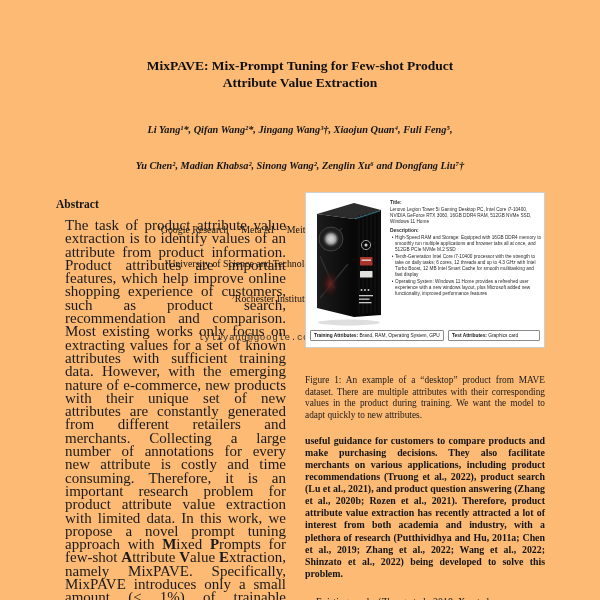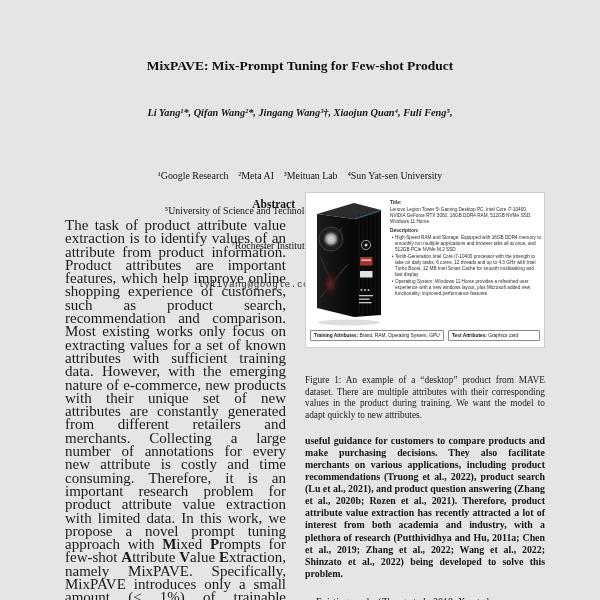--- a/index.html
+++ b/index.html
@@ -1,38 +1,38 @@
 <!DOCTYPE html>
 <html><head>
 <meta charset="utf-8">
 <style>
   html, body { margin: 0; padding: 0; background: #ffffff; }
   .page {
     position: relative;
     width: 600px;
     height: 600px;
-    background: #e5e5e5;
+    background: #fdba74;
     overflow: hidden;
     font-family: "Liberation Serif", "DejaVu Serif", serif;
     color: #141414;
   }
 
   
   .head { position: absolute; left: 0; top: 58px; width: 600px; text-align: center; }
   .title { margin: 0; font-size: 13.5px; font-weight: bold; line-height: 16.5px; color: #101010; }
   .authors { margin: 8px 0 0 0; font-size: 10.3px; font-weight: bold; line-height: 12.3px; white-space: pre; font-style: italic; }
   .affils  { margin: 3px 0 0 0; font-size: 9.9px; line-height: 11.6px; white-space: pre; }
   .emails  { margin: 4px 0 0 0; font-size: 9.3px; letter-spacing: 0.6px;
              font-family: "Liberation Mono", "DejaVu Sans Mono", monospace; white-space: pre; color:#333; }
 
   
   .col-left  { position: absolute; left: 56px;  top: 198px; width: 239px; }
   .col-right { position: absolute; left: 305px; top: 192px; width: 240px; }
 
-  .abs-head { margin: 0 0 9px 0; text-align: right; font-size: 11.5px; font-weight: bold; }
+  .abs-head { margin: 0 0 9px 0; text-align: left; font-size: 11.5px; font-weight: bold; }
   .abs-body { margin: 0 9px; font-size: 15px; line-height: 13.3px; text-align: justify; color: #1a1a1a; }
 
   
   .fig { margin: 0; }
   .fig-content { position: relative; height: 156px; border: 1px solid #cfcfcf; box-sizing: border-box; background: #fff; }
   .pc-photo { position: absolute; left: 8px; top: 5px; width: 70px; height: 128px; }
   .fig-text { position: absolute; left: 84px; top: 7px; width: 152px; height: 126px; overflow: hidden;
               font-family: "Liberation Sans", "DejaVu Sans", sans-serif;
               font-size: 4.7px; line-height: 5.9px; color: #2a2a2a; }
   .fig-label { font-weight: bold; font-size: 4.9px; margin: 0 0 1px 0; }
@@ -57,23 +57,25 @@
   .body-p.new-para { margin-top: 16px; text-indent: 11px; }
 </style>
 </head>
 <body>
 
 <div class="page">
 
   <header class="head">
     <h1 class="title">
       <span>MixPAVE: Mix-Prompt Tuning for Few-shot Product</span><br>
+      <span>Attribute Value Extraction</span>
     </h1>
     <div class="authors">
       <div>Li Yang¹*, Qifan Wang²*, Jingang Wang³†, Xiaojun Quan⁴, Fuli Feng⁵,</div>
+      <div>Yu Chen², Madian Khabsa², Sinong Wang², Zenglin Xu⁶ and Dongfang Liu⁷†</div>
     </div>
     <div class="affils">
       <div>¹Google Research    ²Meta AI    ³Meituan Lab    ⁴Sun Yat-sen University</div>
       <div>⁵University of Science and Technology of China    ⁶Peng Cheng Lab</div>
       <div>⁷Rochester Institute of Technology</div>
     </div>
     <div class="emails">lyliyang@google.com  wqfcr@fb.com</div>
   </header>
 
   <section class="col-left">

